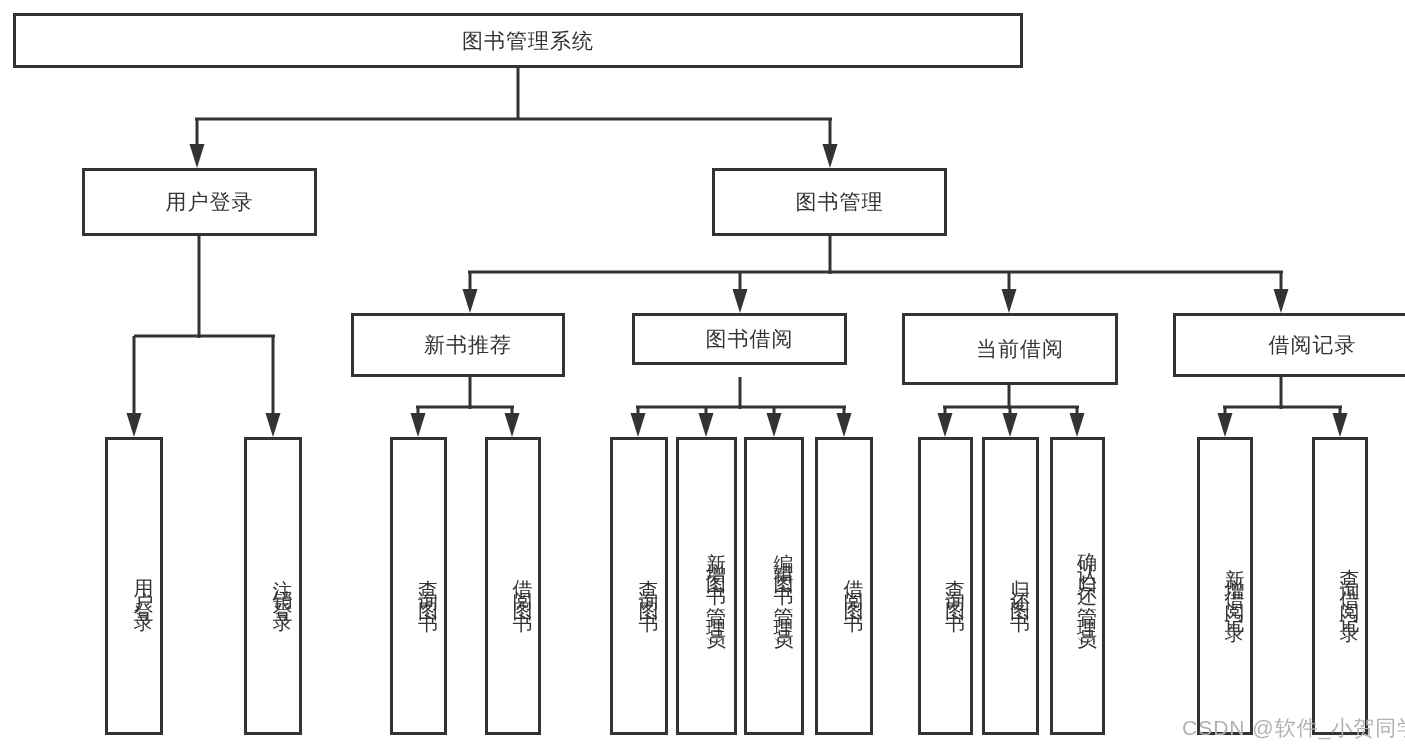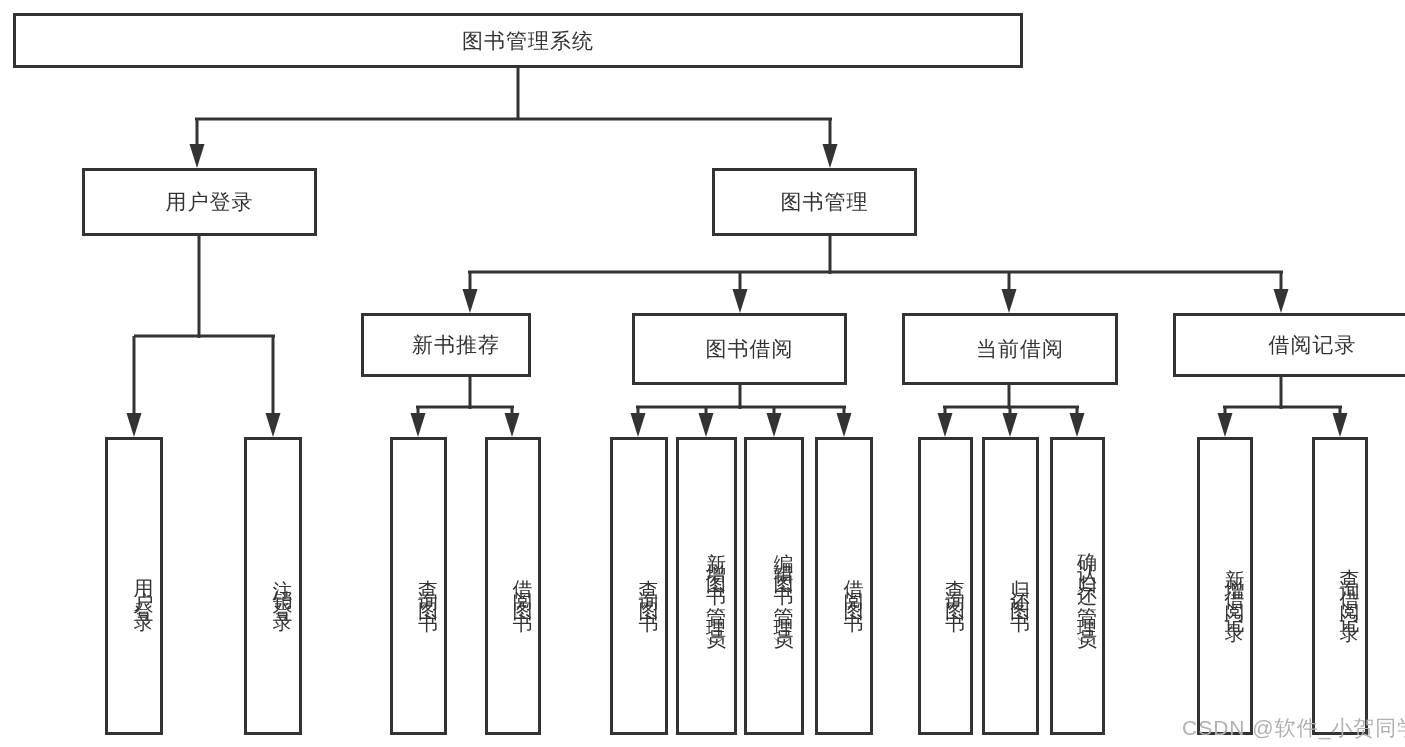--- a/index.html
+++ b/index.html
@@ -111,28 +111,28 @@
       <polygon points="1332.5,413 1347.5,413 1340,437" fill="#333333"></polygon>
     </svg>
 
   <div class="node hnode" style="left:13px;top:13px;width:1010px;height:55px">
     <span>图书管理系统</span>
   </div>
 
   <div class="node hnode" style="left:82px;top:168px;width:235px;height:68px">
     <span>用户登录</span>
   </div>
-  <div class="node hnode" style="left:712px;top:168px;width:205px;height:68px">
+  <div class="node hnode" style="left:712px;top:168px;width:235px;height:68px">
     <span>图书管理</span>
   </div>
 
-  <div class="node hnode" style="left:361px;top:313px;width:170px;height:64px">
+  <div class="node hnode" style="left:351px;top:313px;width:214px;height:64px">
     <span>新书推荐</span>
   </div>
-  <div class="node hnode" style="left:632px;top:313px;width:215px;height:72px">
+  <div class="node hnode" style="left:632px;top:313px;width:215px;height:52px">
     <span>图书借阅</span>
   </div>
   <div class="node hnode" style="left:902px;top:313px;width:216px;height:72px">
     <span>当前借阅</span>
   </div>
   <div class="node hnode" style="left:1173px;top:313px;width:259px;height:64px">
     <span>借阅记录</span>
   </div>
 
   <div class="node vnode" style="left:105px;top:437px;width:58px;height:298px">

